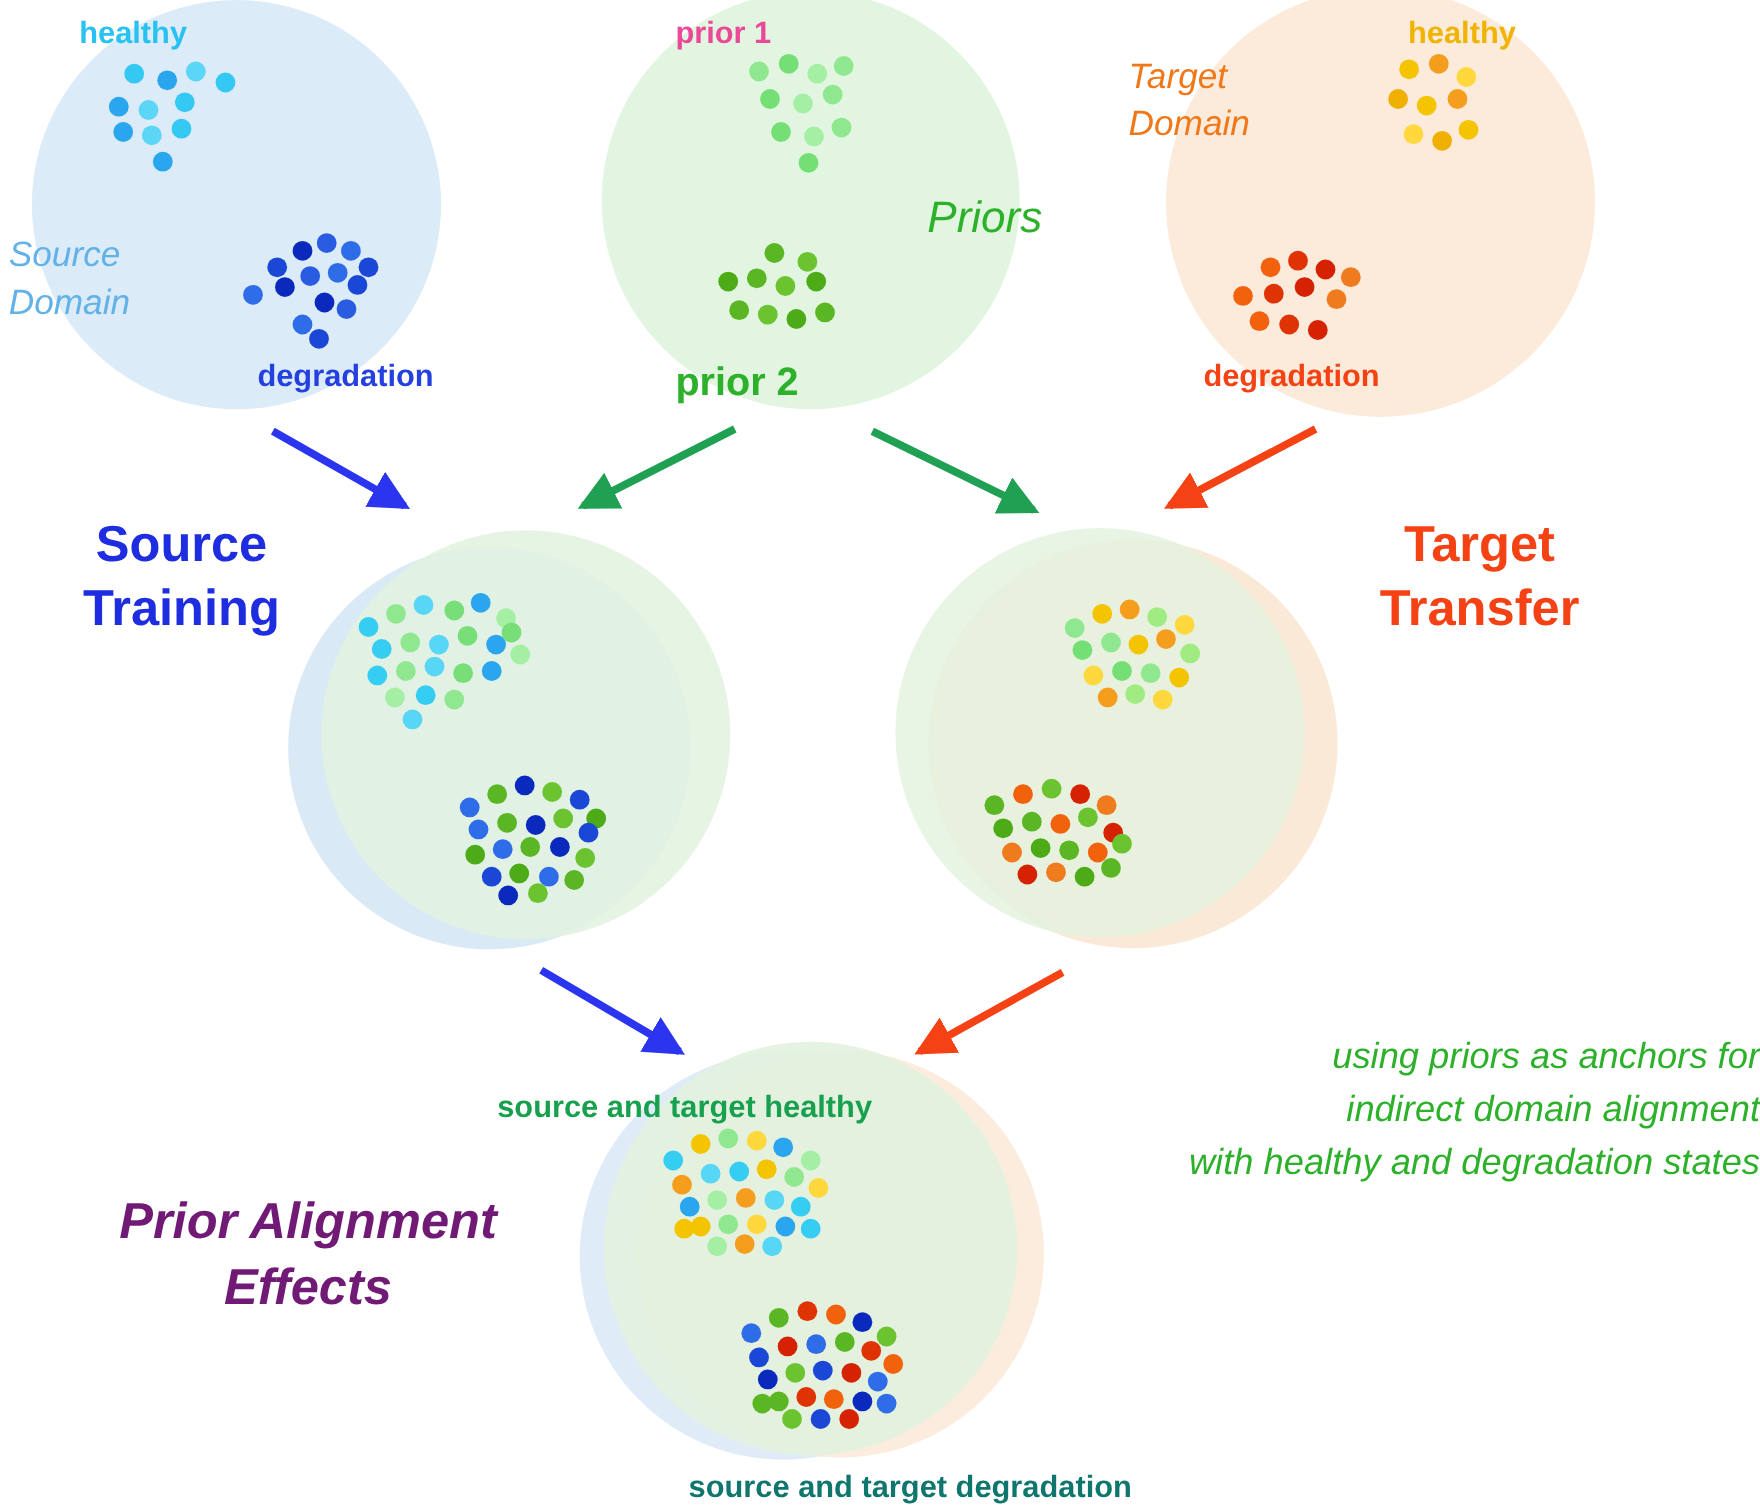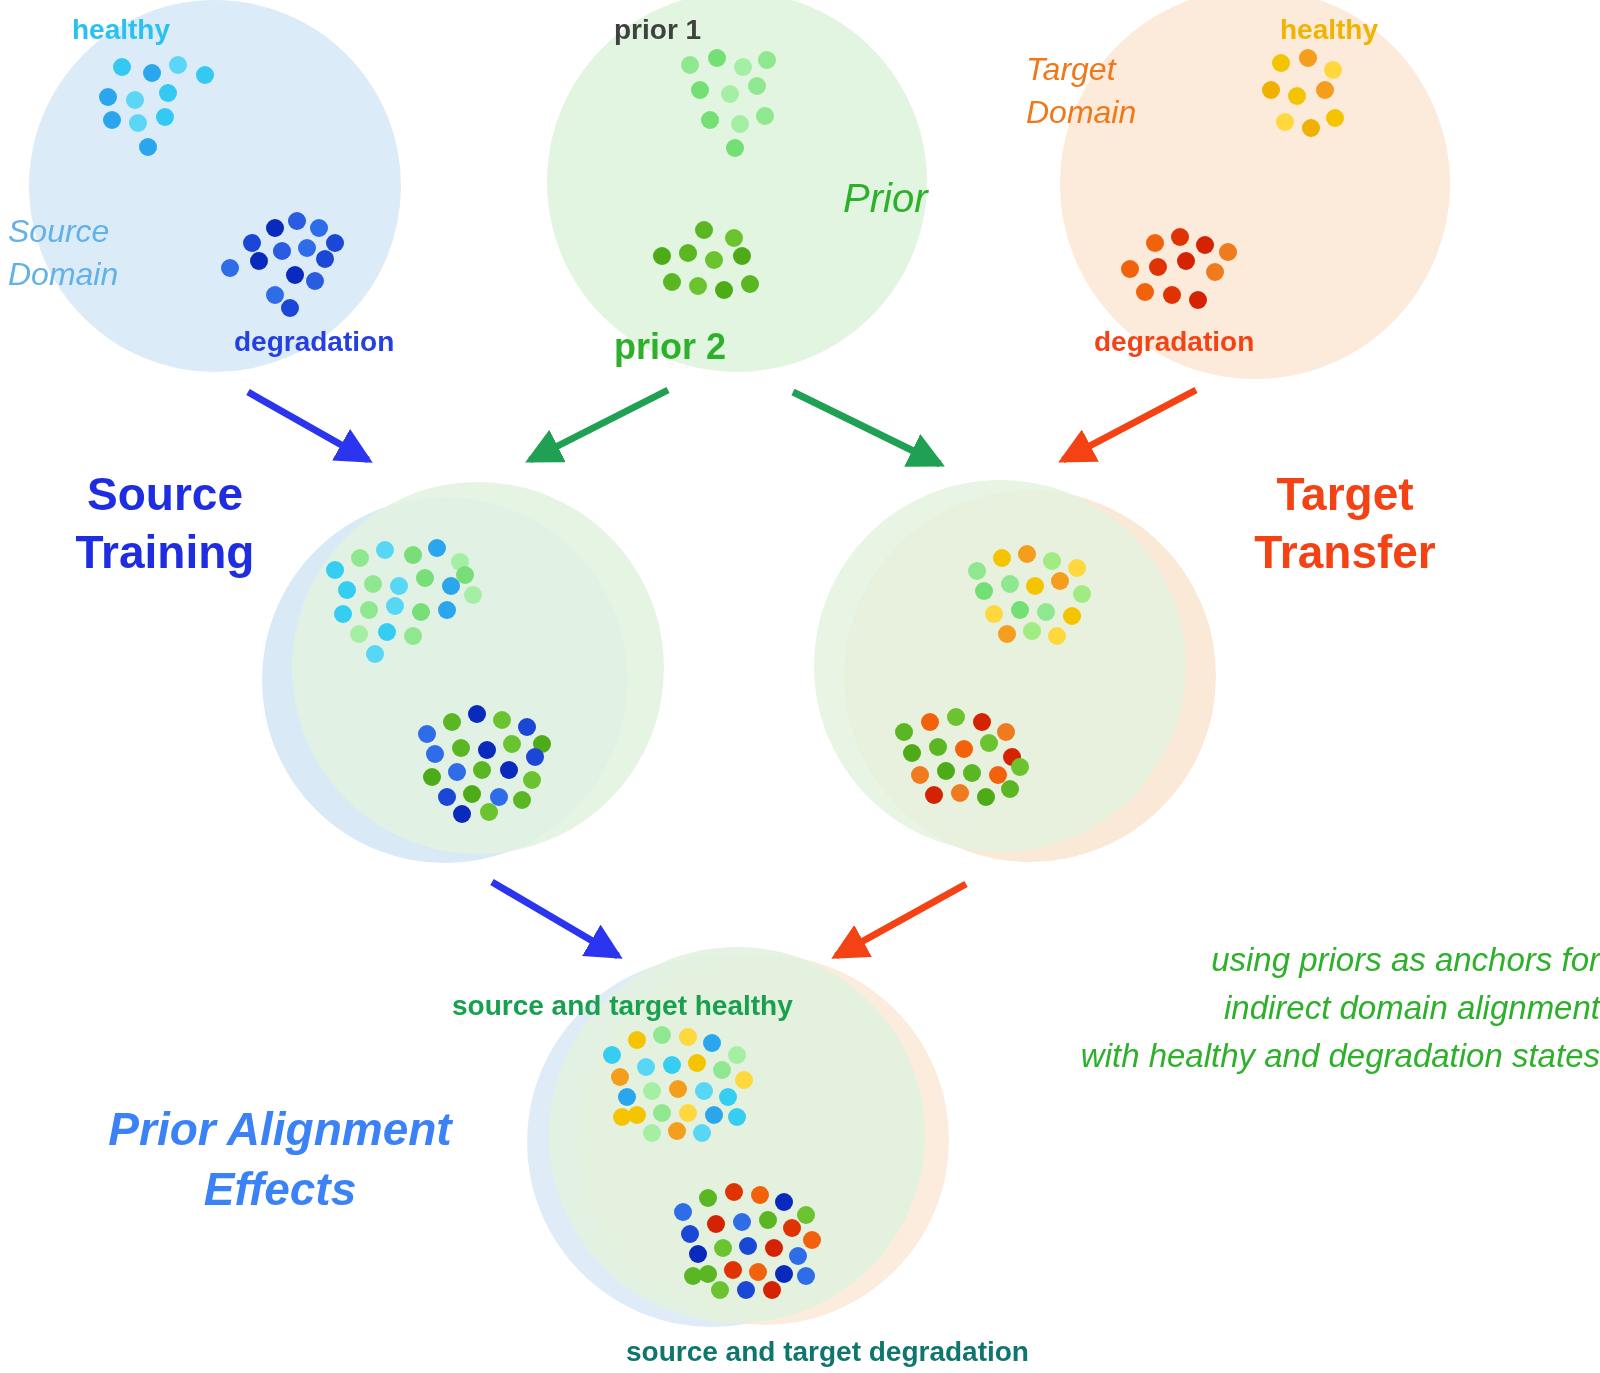--- a/index.html
+++ b/index.html
@@ -296,31 +296,31 @@
         <circle cx="772" cy="1290" r="9" fill="#d52202"></circle>
         <circle cx="806" cy="1276" r="9" fill="#2e6ce8"></circle>
         <circle cx="693" cy="1276" r="9" fill="#5ab723"></circle>
       </g>
     </svg>
 
   <div class="lbl" id="lbl-source-healthy" style="color: rgb(41, 194, 240);">healthy</div>
   <div class="lbl" id="lbl-source-domain" style="color: rgb(98, 178, 232);">Source
 Domain</div>
   <div class="lbl" id="lbl-source-degradation" style="color: rgb(36, 64, 224);">degradation</div>
-  <div class="lbl" id="lbl-prior1" style="color: #404040;">prior 1</div>
-  <div class="lbl" id="lbl-priors" style="color: rgb(45, 176, 42);">Prior</div>
+  <div class="lbl" id="lbl-prior1" style="color: #ec4899;">prior 1</div>
+  <div class="lbl" id="lbl-priors" style="color: rgb(45, 176, 42);">Priors</div>
   <div class="lbl" id="lbl-prior2" style="color: rgb(45, 176, 42);">prior 2</div>
   <div class="lbl" id="lbl-target-domain" style="color: rgb(240, 120, 24);">Target
 Domain</div>
   <div class="lbl" id="lbl-target-healthy" style="color: rgb(240, 180, 0);">healthy</div>
   <div class="lbl" id="lbl-target-degradation" style="color: rgb(245, 66, 20);">degradation</div>
   <div class="lbl" id="lbl-source-training" style="color: rgb(31, 45, 224);">Source
 Training</div>
   <div class="lbl" id="lbl-target-transfer" style="color: rgb(245, 66, 20);">Target
 Transfer</div>
   <div class="lbl" id="lbl-bottom-healthy" style="color: rgb(23, 160, 78);">source and target healthy</div>
-  <div class="lbl" id="lbl-prior-alignment" style="color: #3b82f6; margin-top: 20px;">Prior Alignment
+  <div class="lbl" id="lbl-prior-alignment" style="color: #701a75;">Prior Alignment
 Effects</div>
   <div class="lbl" id="lbl-annotation" style="color: rgb(45, 176, 42);">using priors as anchors for
 indirect domain alignment
 with healthy and degradation states</div>
   <div class="lbl" id="lbl-bottom-degradation" style="color: #0f766e;">source and target degradation</div>
 </div>
 
 </body></html>

